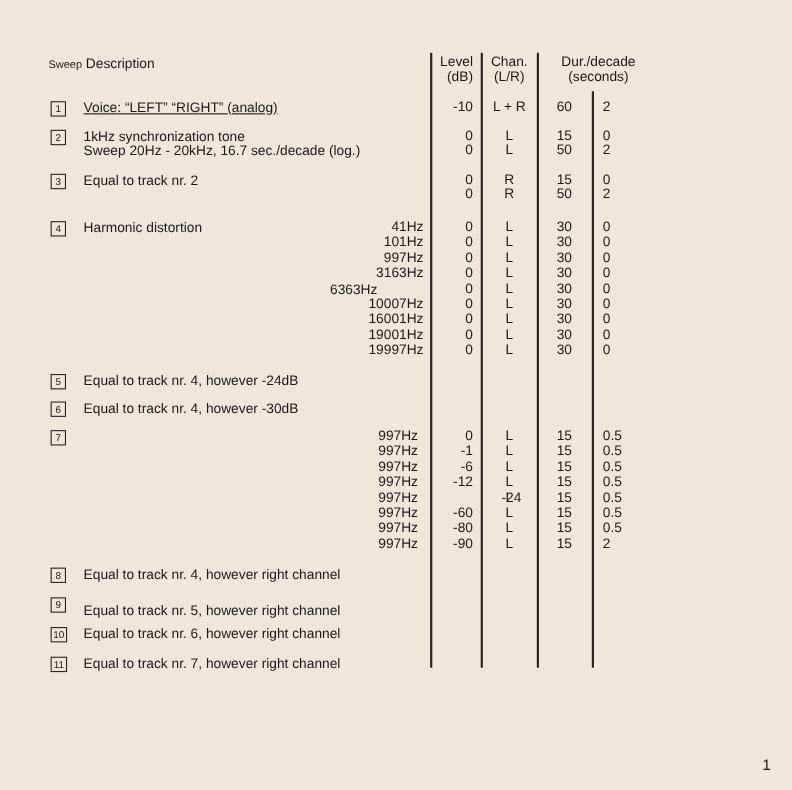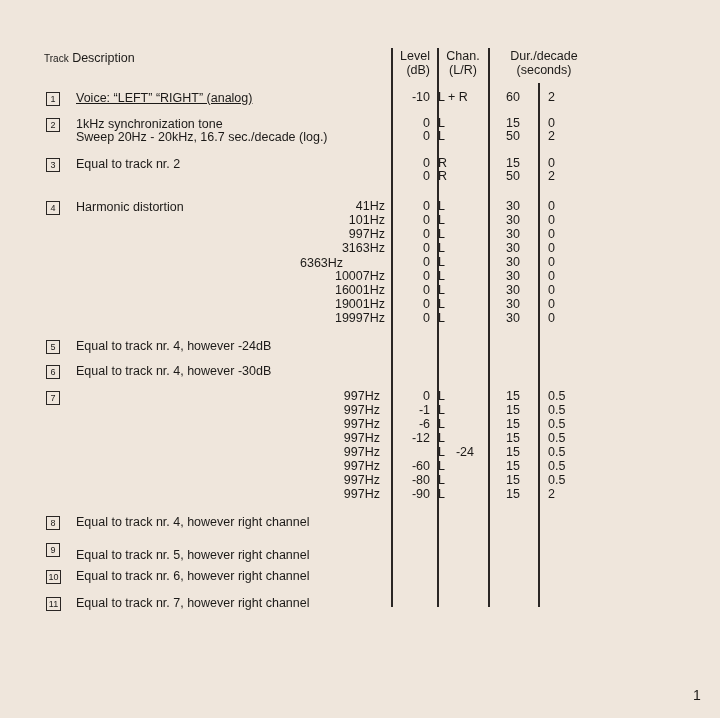--- a/index.html
+++ b/index.html
@@ -15,32 +15,32 @@
   .hdr-small { font-size:10px; }
   .hdr { font-size:12.5px; }
   .num-box {
     position:absolute; width:12px; height:12px; border:1.2px solid #2a2624;
     font-size:9px; line-height:12px; text-align:center; box-sizing:content-box;
   }
   .num-box.wide { width:13px; }
   .desc { font-size:12.5px; }
   .center { text-align:center; }
   .col-level { left:392px; width:38px; text-align:right; }
-  .col-chan { left:438px; width:50px; text-align:left; }
+  .col-chan { left:438px; width:50px; text-align:center; }
   .col-dur { left:489px; width:48px; text-align:center; }
   .col-pause { left:548px; width:40px; text-align:left; }
   .freq { right:335px; text-align:right; }
   .cell { position:absolute; font-size:12.5px; line-height:13px; }
   .page-num { font-size:14px; }
 </style>
 </head>
 <body>
 
 <div class="abs" style="left:44px; top:51px;">
-  <span class="hdr-small">Track</span>
+  <span class="hdr-small">Sweep</span>
   <span class="hdr">Description</span>
 </div>
 <div class="abs center" style="left:392px; top:49px; width:42px; line-height:14px;">
   <div style="text-align:right;padding-right:4px;">Level</div>
   <div style="text-align:right;padding-right:4px;">(dB)</div>
 </div>
 <div class="abs center" style="left:438px; top:49px; width:50px; line-height:14px;">
   <div>Chan.</div>
   <div>(L/R)</div>
 </div>

